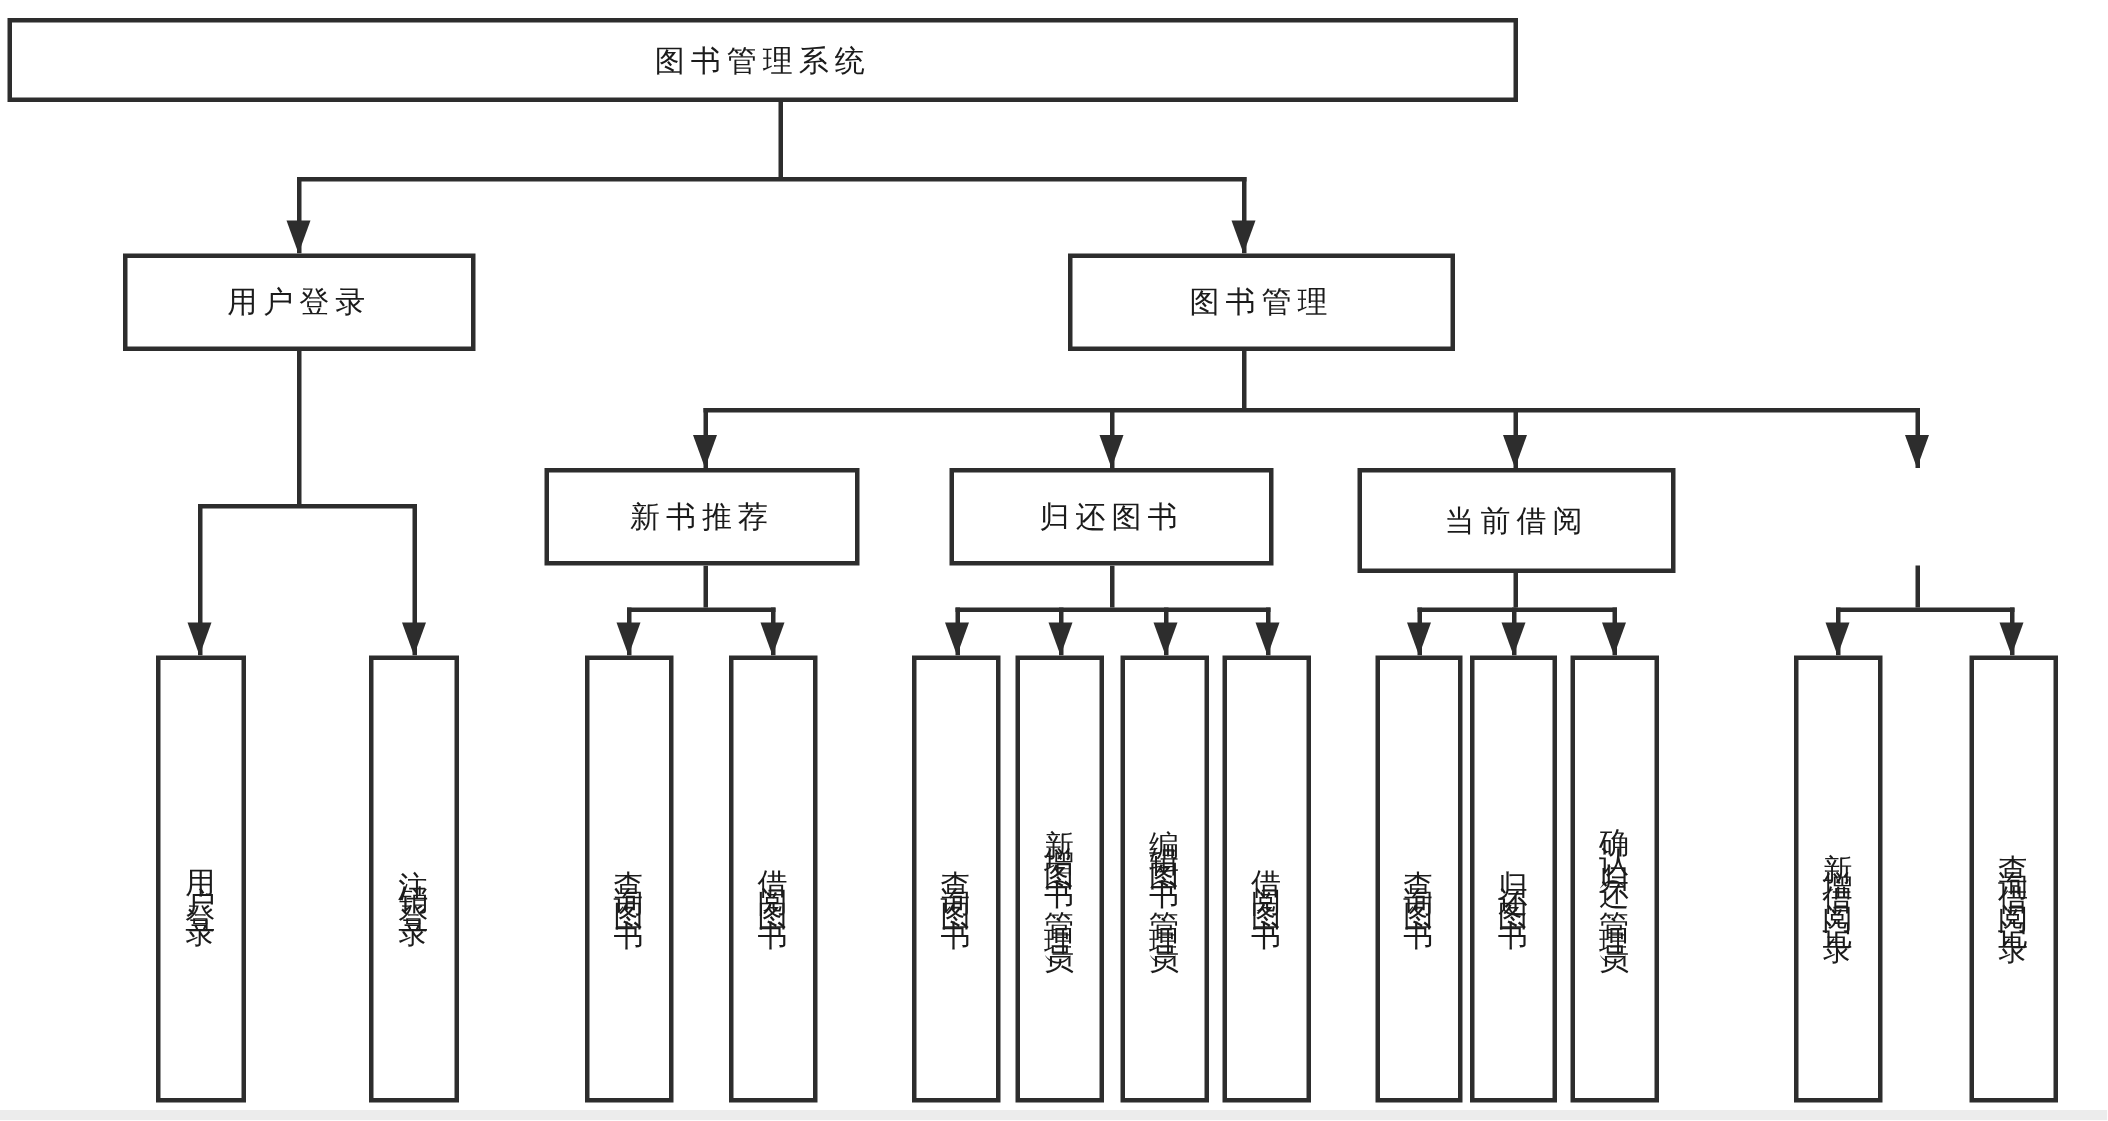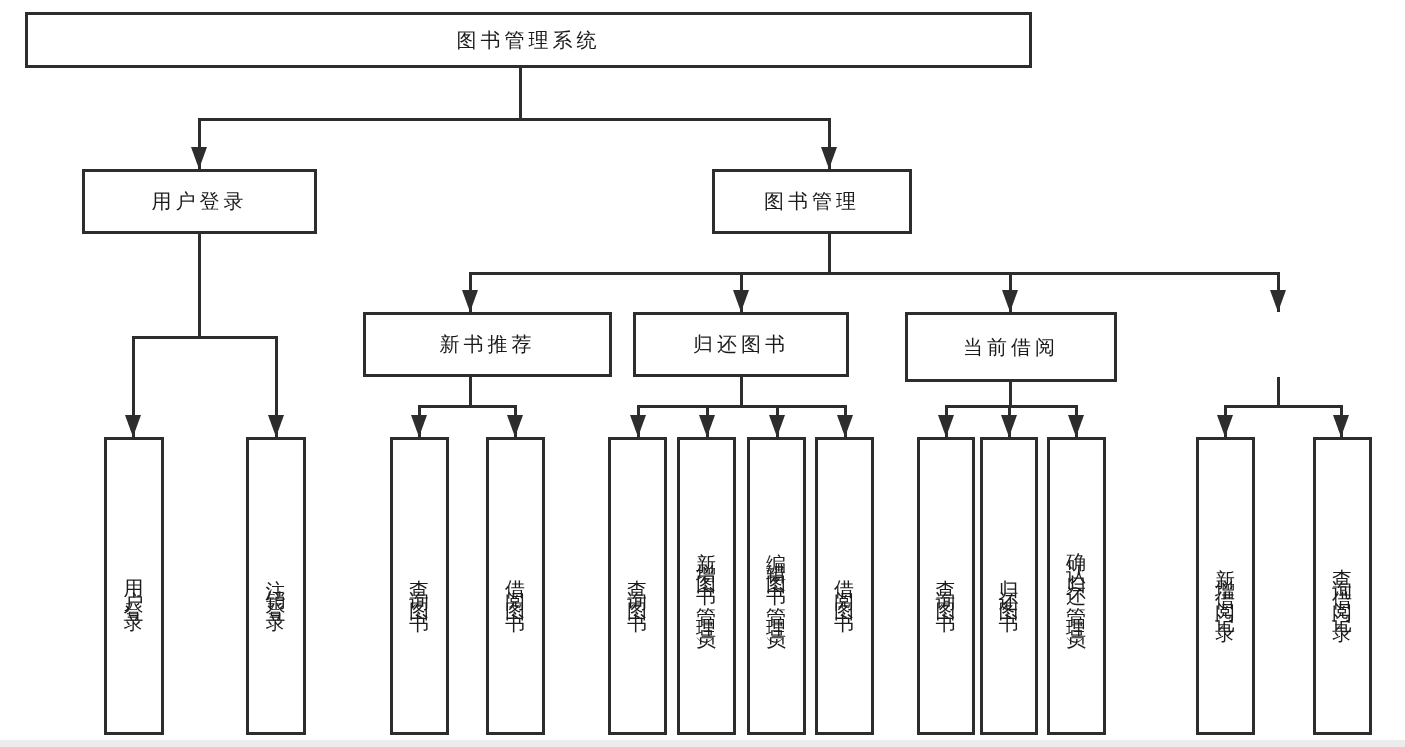--- a/index.html
+++ b/index.html
@@ -94,26 +94,26 @@
   <div class="arrow" style="left:1001px;top:415px"></div>
   <div class="arrow" style="left:1068px;top:415px"></div>
 
   <div class="vline" style="left:1277px;top:377px;height:28px"></div>
   <div class="hline" style="left:1224px;top:405px;width:119px"></div>
   <div class="vline" style="left:1224px;top:405px;height:32px"></div>
   <div class="vline" style="left:1340px;top:405px;height:32px"></div>
   <div class="arrow" style="left:1217px;top:415px"></div>
   <div class="arrow" style="left:1333px;top:415px"></div>
 
-  <div class="box" style="left:25px;top:12px;width:1007px;height:56px">图书管理系统</div>
+  <div class="box" style="left:5px;top:12px;width:1007px;height:56px">图书管理系统</div>
 
   <div class="box" style="left:82px;top:169px;width:235px;height:65px">用户登录</div>
-  <div class="box" style="left:712px;top:169px;width:200px;height:65px">图书管理</div>
+  <div class="box" style="left:712px;top:169px;width:258px;height:65px">图书管理</div>
 
-  <div class="box" style="left:363px;top:312px;width:249px;height:65px">新书推荐</div>
+  <div class="box" style="left:363px;top:312px;width:210px;height:65px">新书推荐</div>
   <div class="box" style="left:633px;top:312px;width:216px;height:65px">归还图书</div>
   <div class="box" style="left:905px;top:312px;width:212px;height:70px">当前借阅</div>
 
   <div class="box leaf" style="left:104px;top:437px;width:60px;height:298px">用户登录</div>
   <div class="box leaf" style="left:246px;top:437px;width:60px;height:298px">注销登录</div>
 
   <div class="box leaf" style="left:390px;top:437px;width:59px;height:298px">查询图书</div>
   <div class="box leaf" style="left:486px;top:437px;width:59px;height:298px">借阅图书</div>
 
   <div class="box leaf" style="left:608px;top:437px;width:59px;height:298px">查询图书</div>

